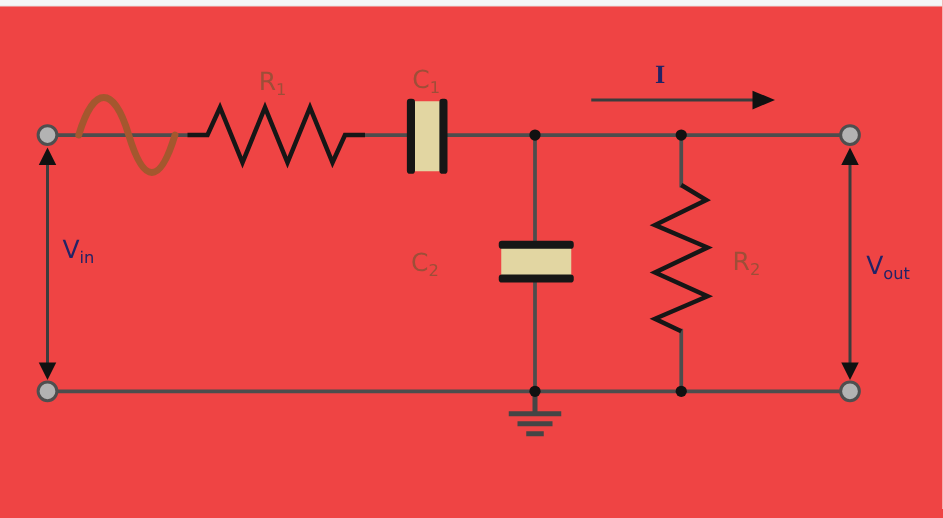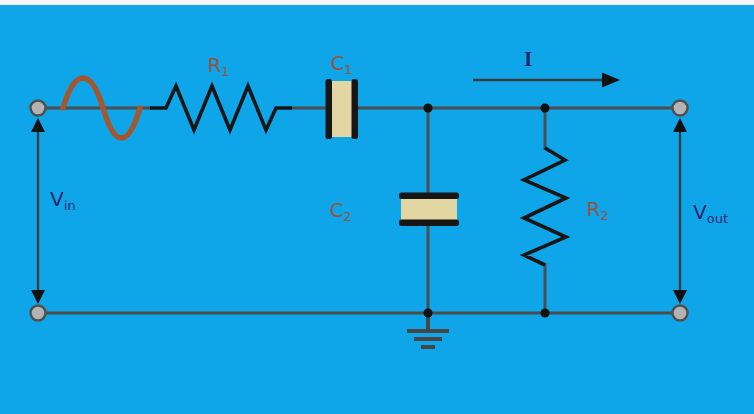--- a/index.html
+++ b/index.html
@@ -5,21 +5,21 @@
   html, body {
     margin: 0;
     padding: 0;
     background: #ffffff;
     font-family: "DejaVu Sans", "Liberation Sans", sans-serif;
   }
   .screen {
     position: relative;
     width: 754px;
     height: 414px;
-    background: #0ea5e9;
+    background: #ef4444;
     overflow: hidden;
   }
   .top-bar {
     position: absolute;
     top: 0; left: 0;
     width: 100%;
     height: 4px;
     background: #f5f5f6;
     border-bottom: 1px solid #ececec;
   }

